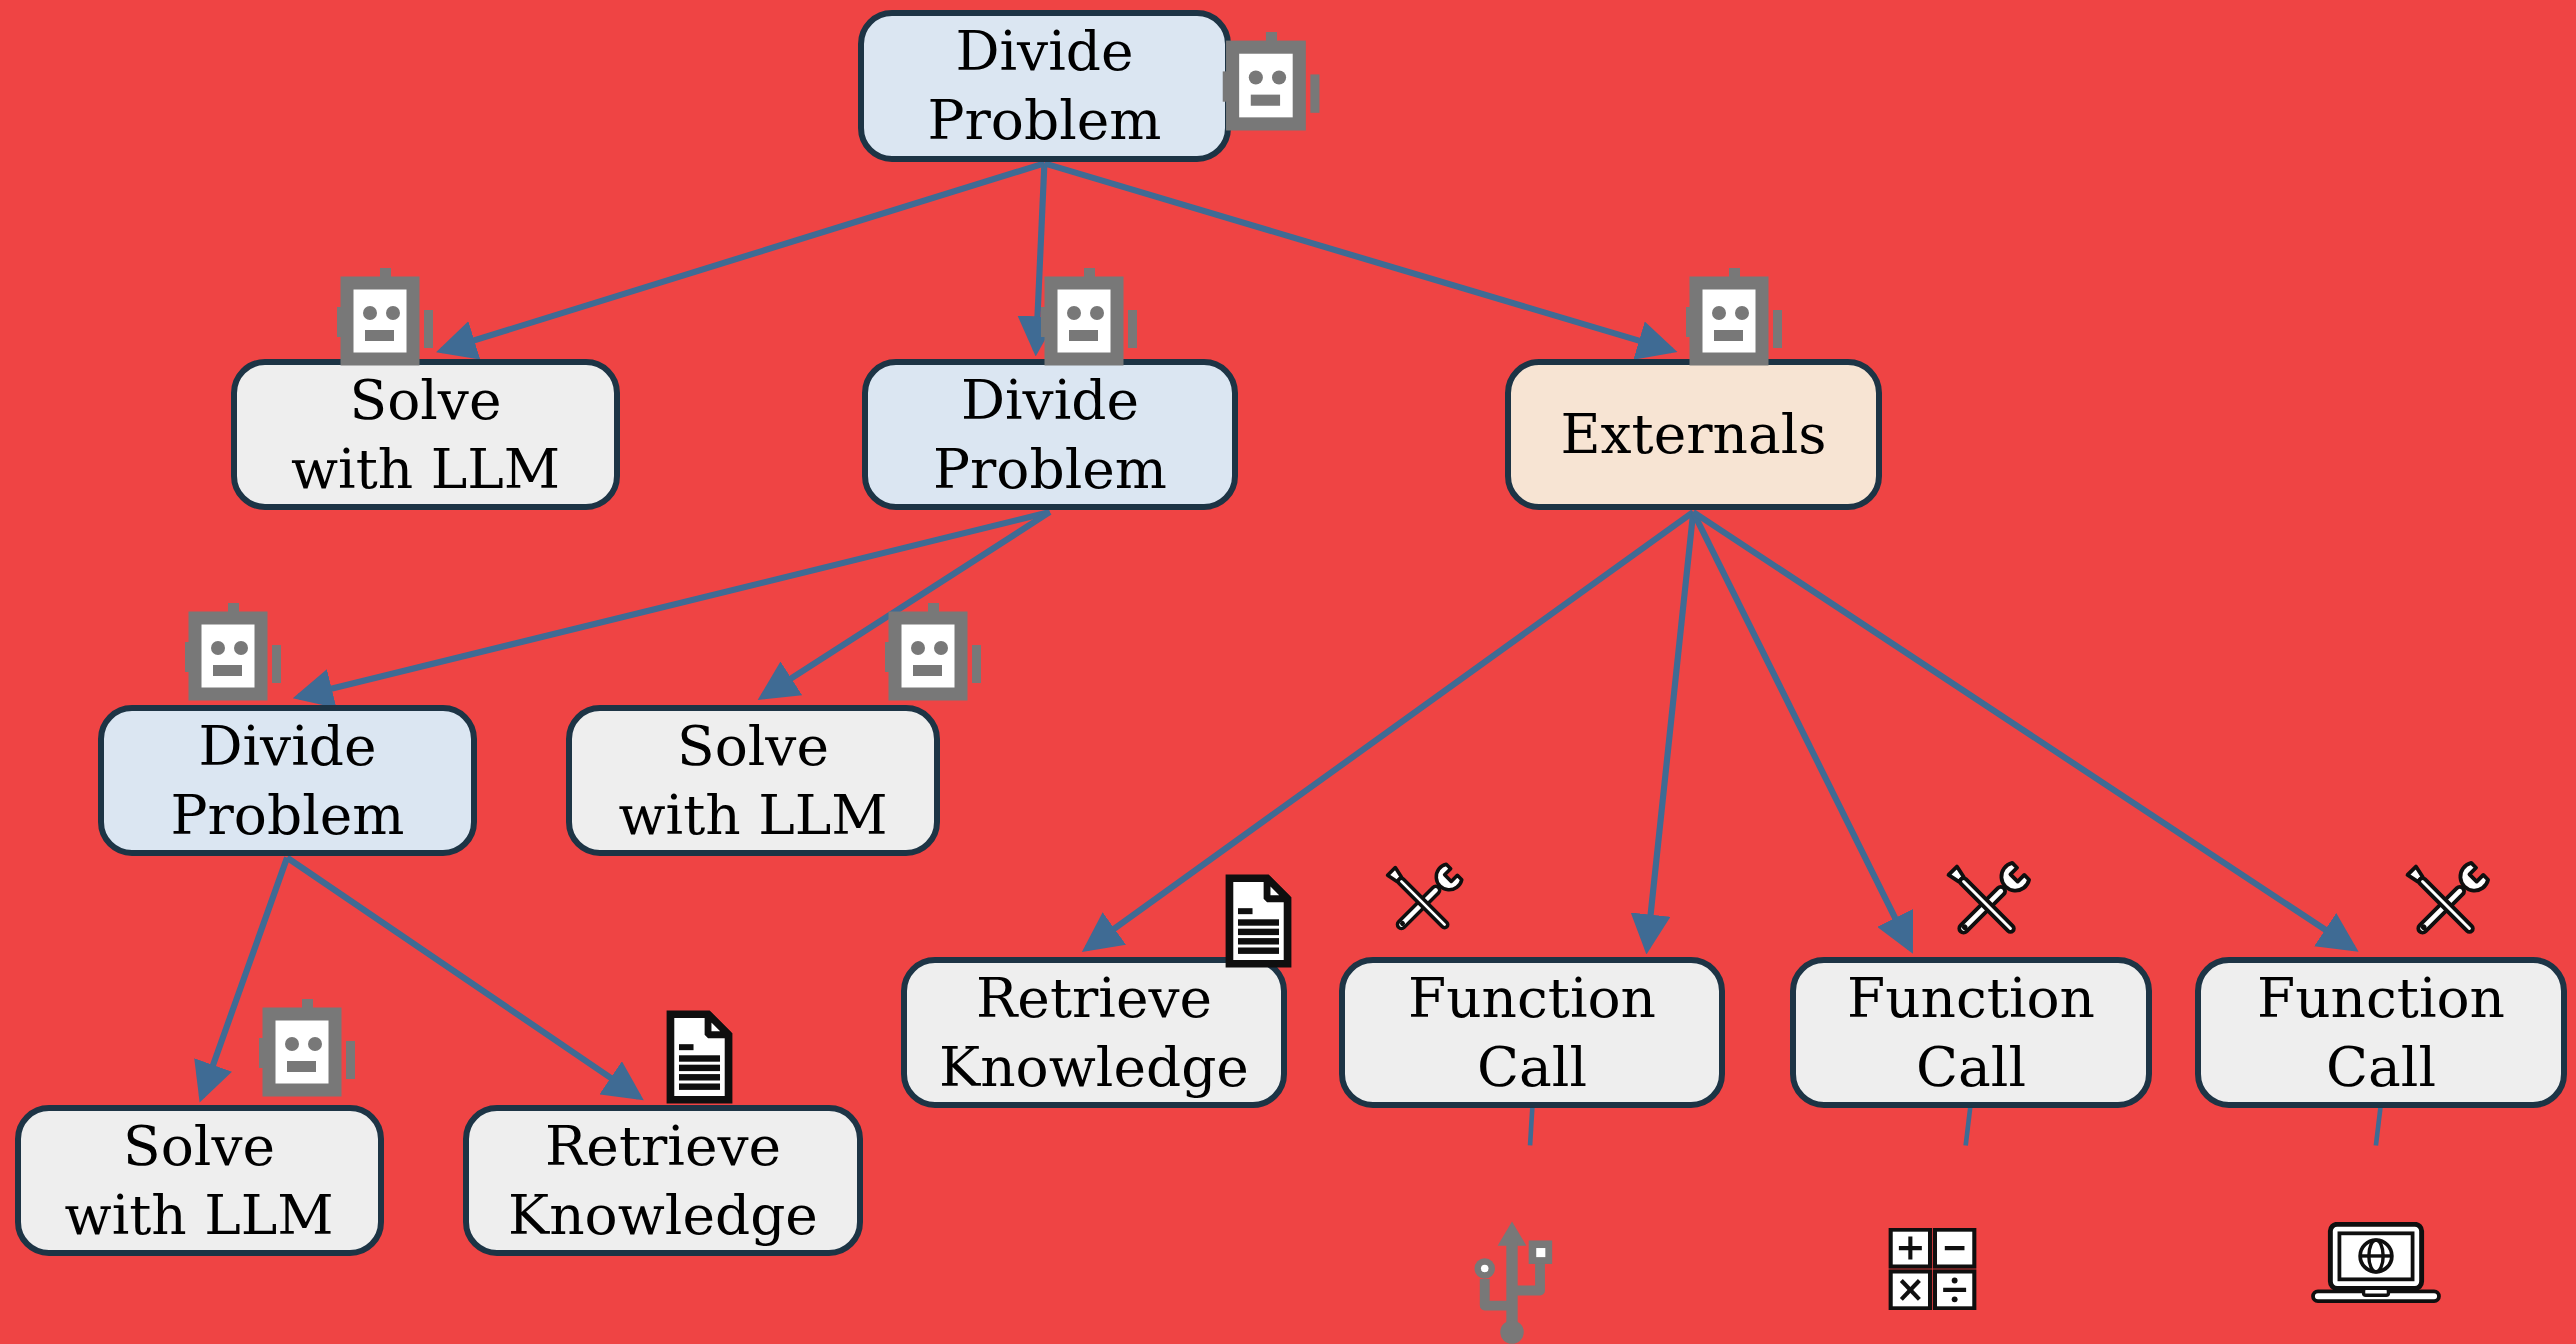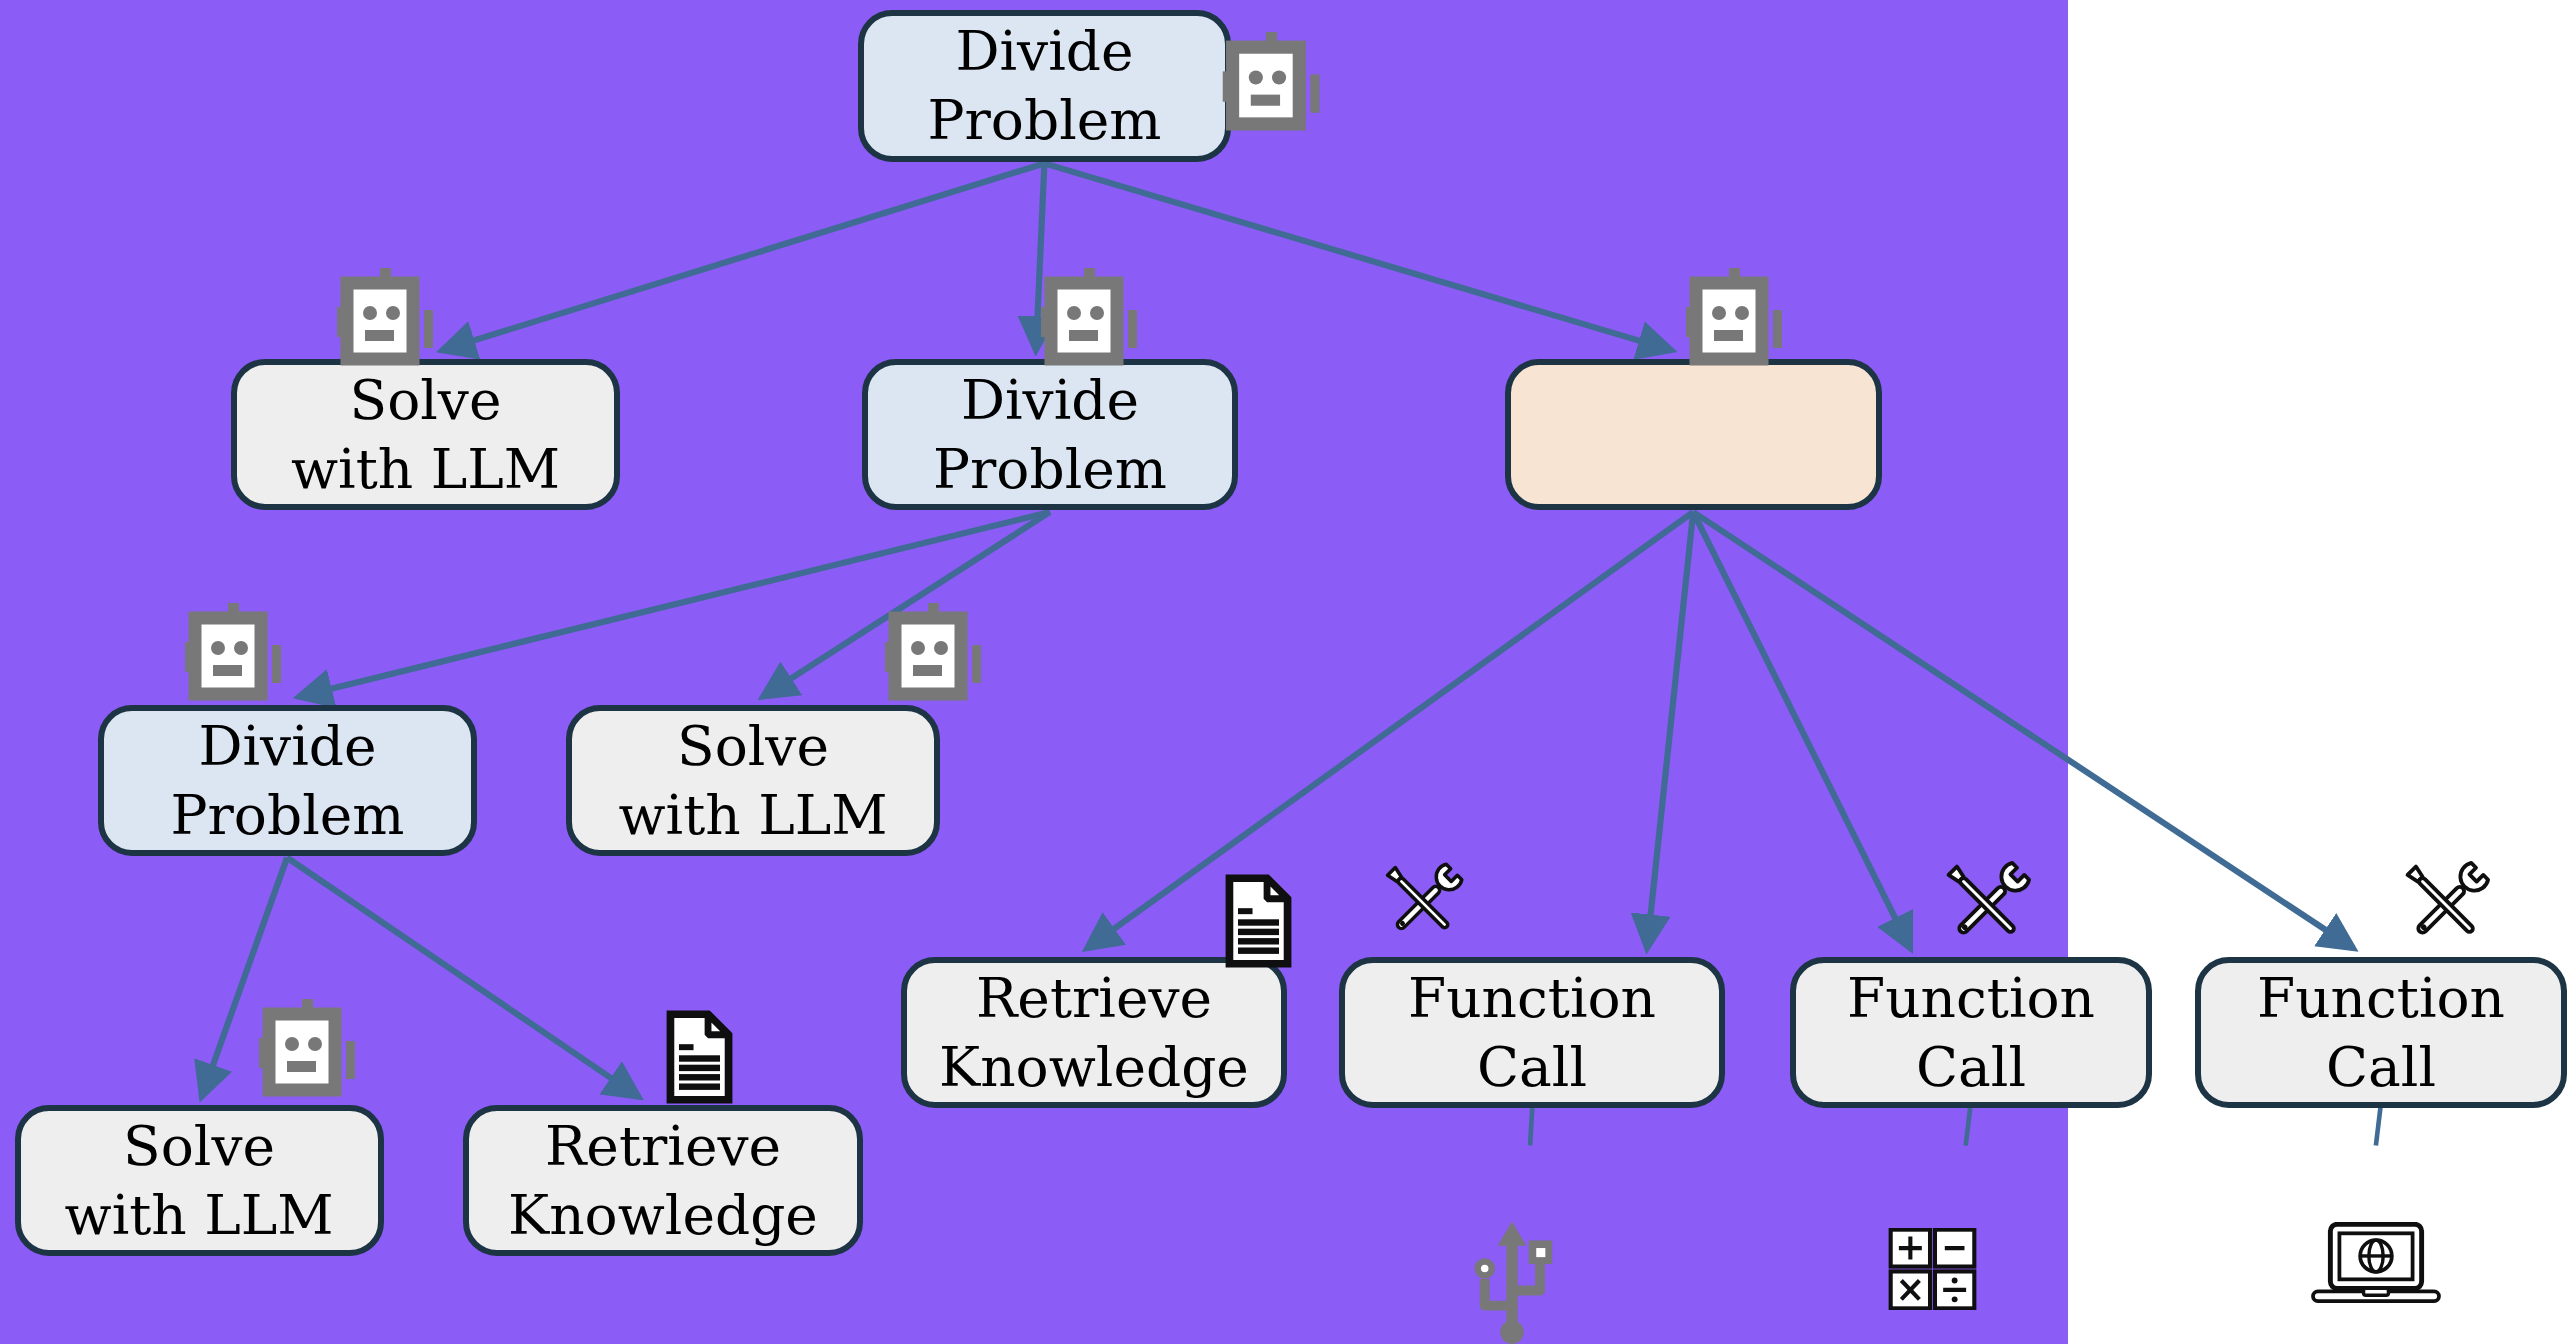--- a/index.html
+++ b/index.html
@@ -1,21 +1,21 @@
 <!DOCTYPE html>
 <html style="--node-blue: #dbe6f2; --node-gray: #eeeeee; --node-peach: #f7e4d3; --node-border: #1d3445; --arrow: #3f6b94; --icon-gray: #787878; --icon-dark: #0f0f0f;font-size:12.3px"><head>
 <meta charset="utf-8">
 <style>
   :root{
     --node-blue:#dbe6f2; --node-gray:#eeeeee; --node-peach:#f7e4d3;
     --node-border:#1d3445; --arrow:#3f6b94; --icon-gray:#787878; --icon-dark:#0f0f0f;
   }
   html,body{margin:0;padding:0;background:#ffffff;}
   body{width:2576px;height:1345px;overflow:hidden;font-family:"DejaVu Serif",serif;}
-  #canvas{position:relative;width:2068px;height:1345px;background:#8b5cf6;}
+  #canvas{position:relative;width:2576px;height:1345px;background:#ef4444;}
   #edges{position:absolute;left:0;top:0;width:2576px;height:1345px;}
   #edges line.main{stroke:var(--arrow);stroke-width:8;fill:none;}
   #edges line.conn{stroke:var(--arrow);stroke-width:6;fill:none;}
   #edges marker path{fill:var(--arrow);}
   .node{
     position:absolute;box-sizing:border-box;
     border:6.2px solid var(--node-border);border-radius:34px;
     display:flex;flex-direction:column;align-items:center;justify-content:center;
     font-size:55px;line-height:1.25;color:#000;text-align:center;white-space:nowrap;
   }
@@ -133,20 +133,21 @@
   </div>
   <div class="node gray" style="left:231px;top:359px;width:389px;height:151px">
     <span>Solve</span>
     <span>with LLM</span>
   </div>
   <div class="node blue" style="left:862px;top:359px;width:376px;height:151px">
     <span>Divide</span>
     <span>Problem</span>
   </div>
   <div class="node peach" style="left:1505px;top:359px;width:377px;height:151px">
+    <span>Externals</span>
   </div>
   <div class="node blue" style="left:98px;top:705px;width:379px;height:151px">
     <span>Divide</span>
     <span>Problem</span>
   </div>
   <div class="node gray" style="left:566px;top:705px;width:374px;height:151px">
     <span>Solve</span>
     <span>with LLM</span>
   </div>
   <div class="node gray" style="left:14.6px;top:1105px;width:369px;height:151px">

